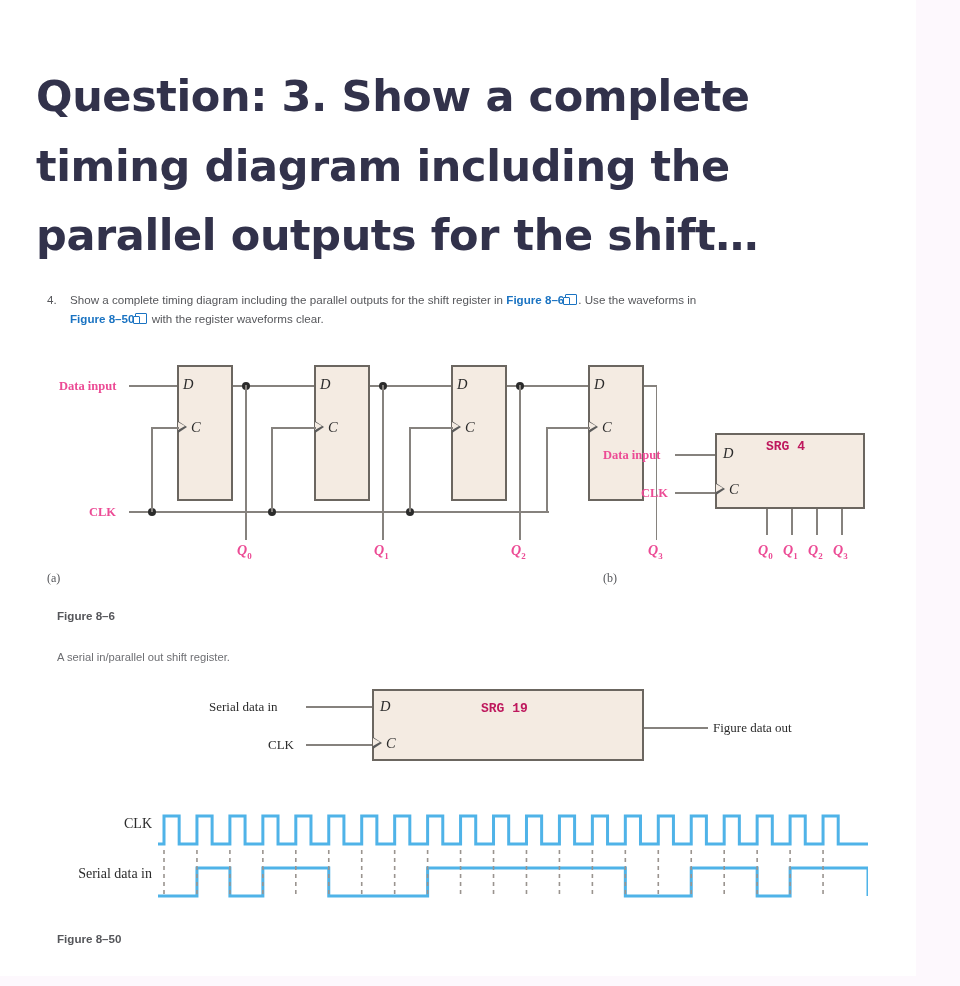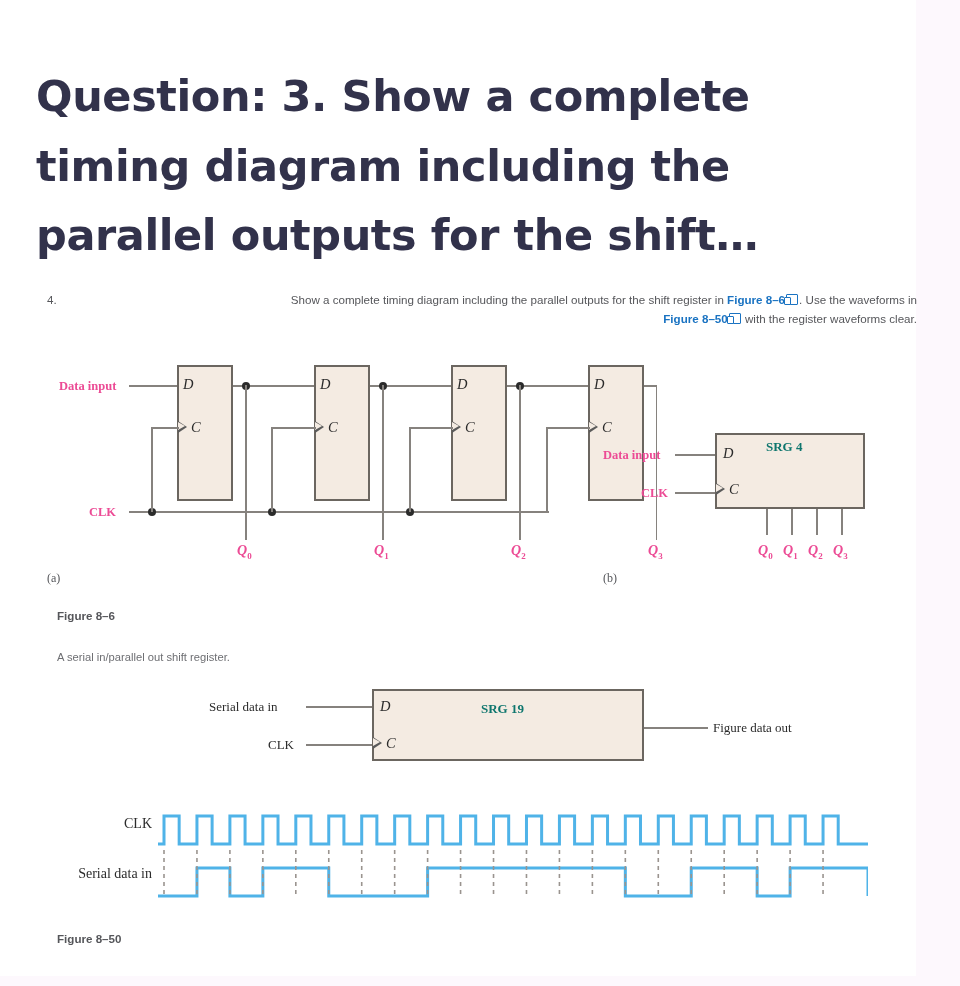--- a/index.html
+++ b/index.html
@@ -50,21 +50,20 @@
     color: #55565a;
   }
   .problem .num {
     position: absolute;
     left: 0;
     top: 0;
   }
   .problem .ptext {
     display: block;
     margin-left: 23px;
-    text-align: right;
   }
   .figlink {
     color: #1a73c2;
     font-weight: 700;
     white-space: nowrap;
   }
   .linkicon {
     display: inline-block;
     width: 10px;
     height: 9px;
@@ -155,24 +154,24 @@
     border-bottom: 4.6px solid transparent;
   }
   .part-lbl {
     position: absolute;
     font-family: "Liberation Serif", serif;
     font-size: 12px;
     color: #55565a;
   }
   .srgtitle {
     position: absolute;
-    font-family: Liberation Serif, serif;
+    font-family: Liberation Mono, monospace;
     font-weight: 700;
     font-size: 13px;
-    color: #0f766e;
+    color: #be185d;
     white-space: nowrap;
   }
   .plainlbl {
     position: absolute;
     font-family: "Liberation Serif", serif;
     font-size: 13px;
     color: #2b2b2b;
     white-space: nowrap;
   }
 

